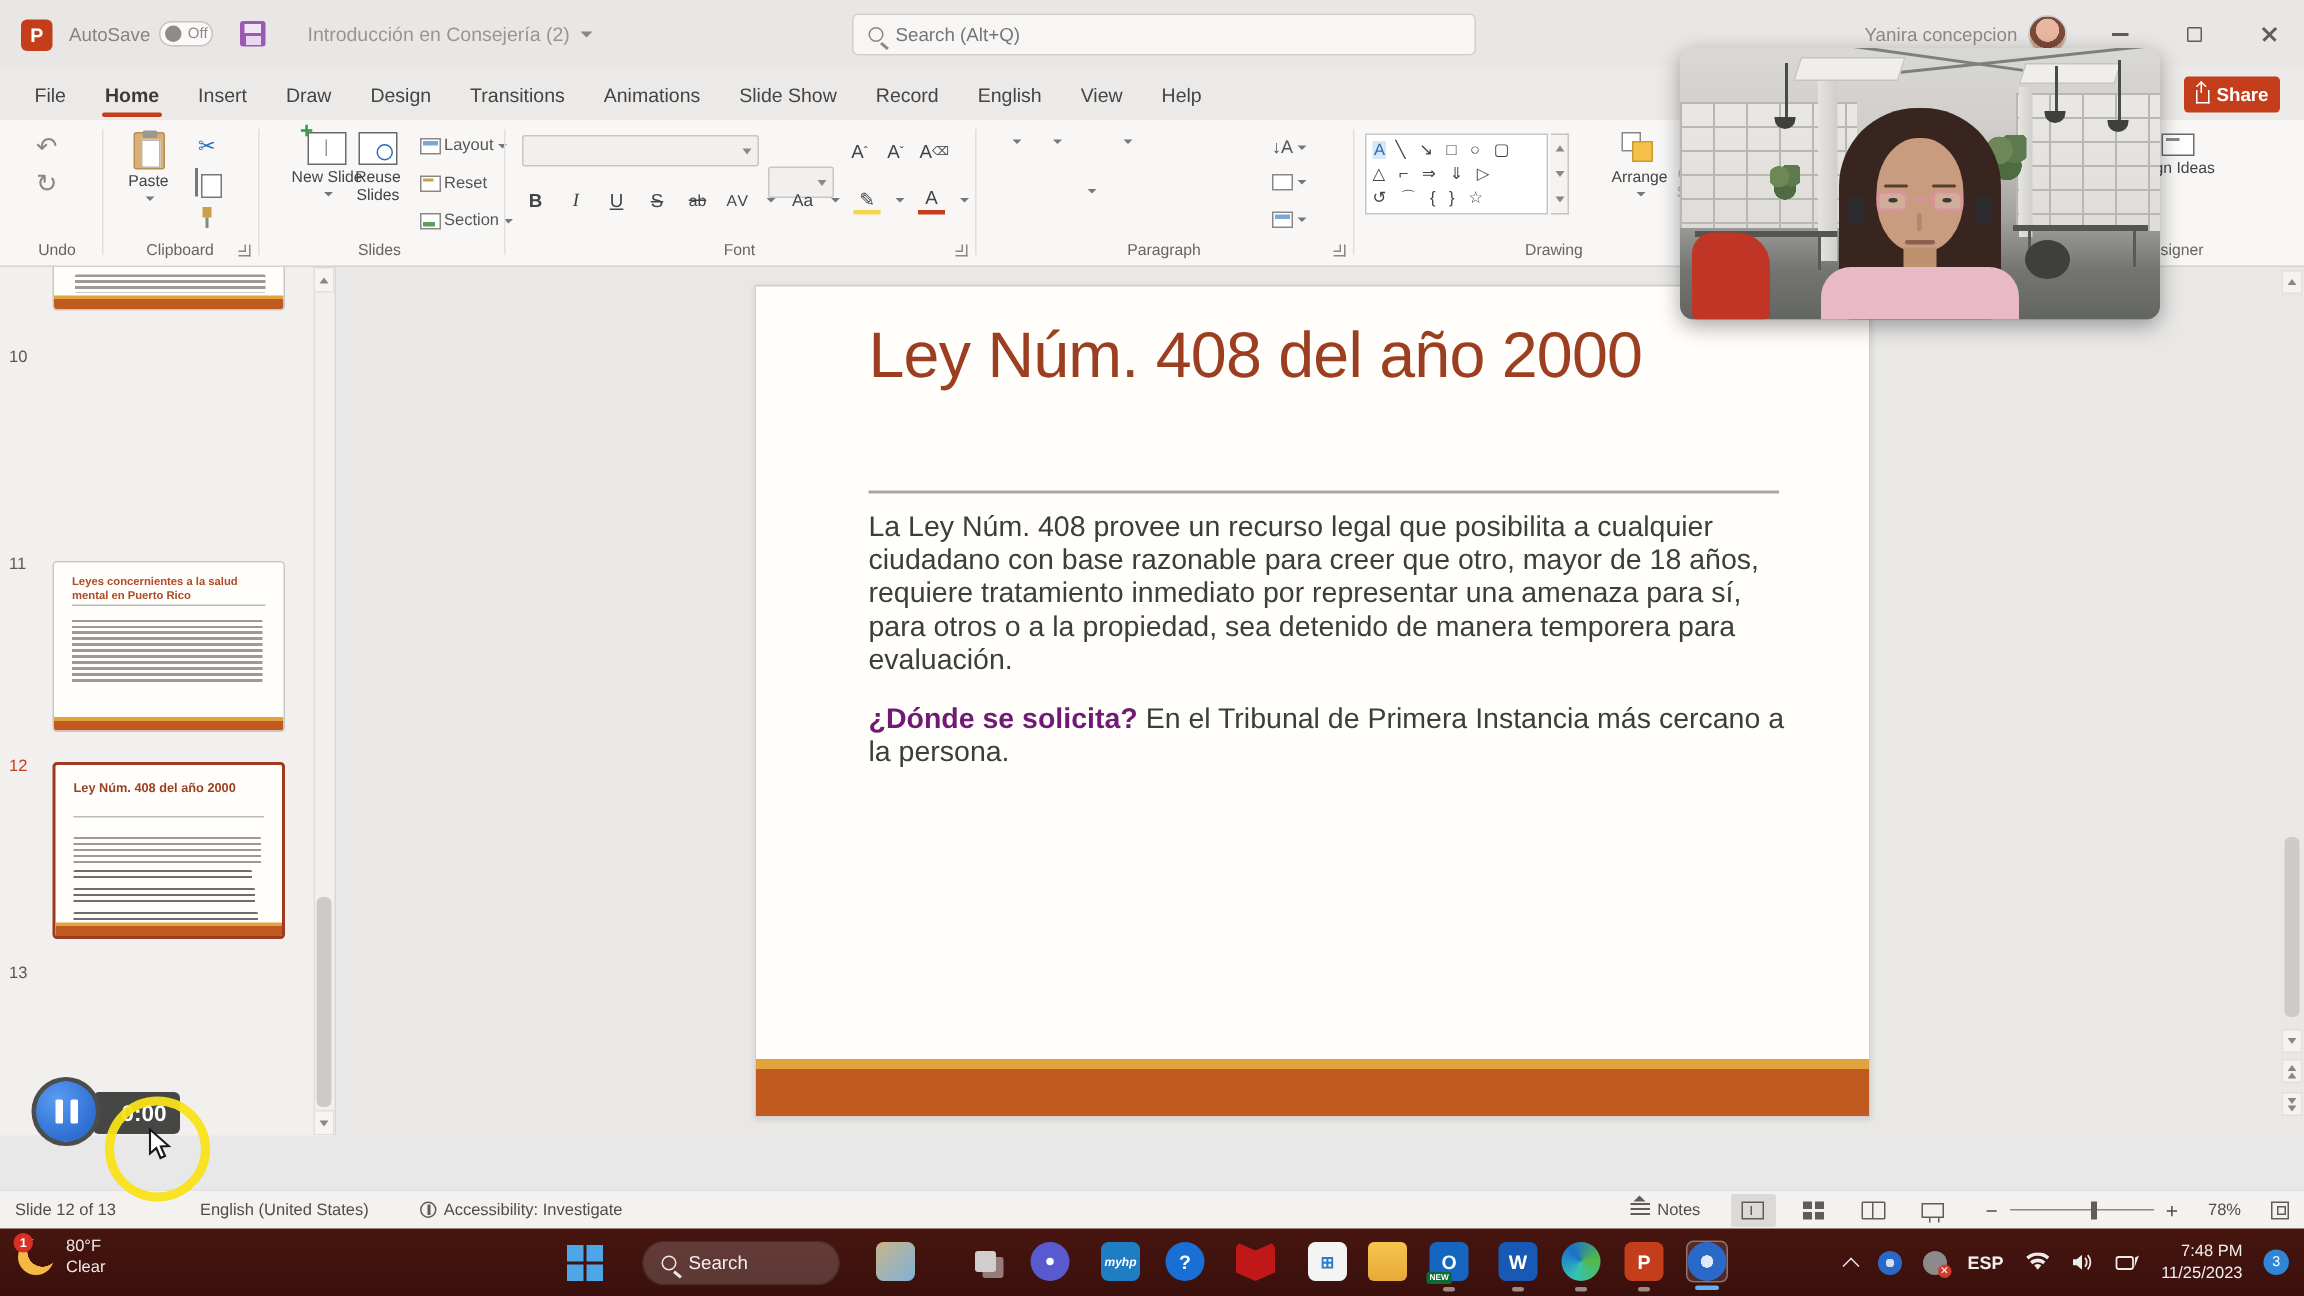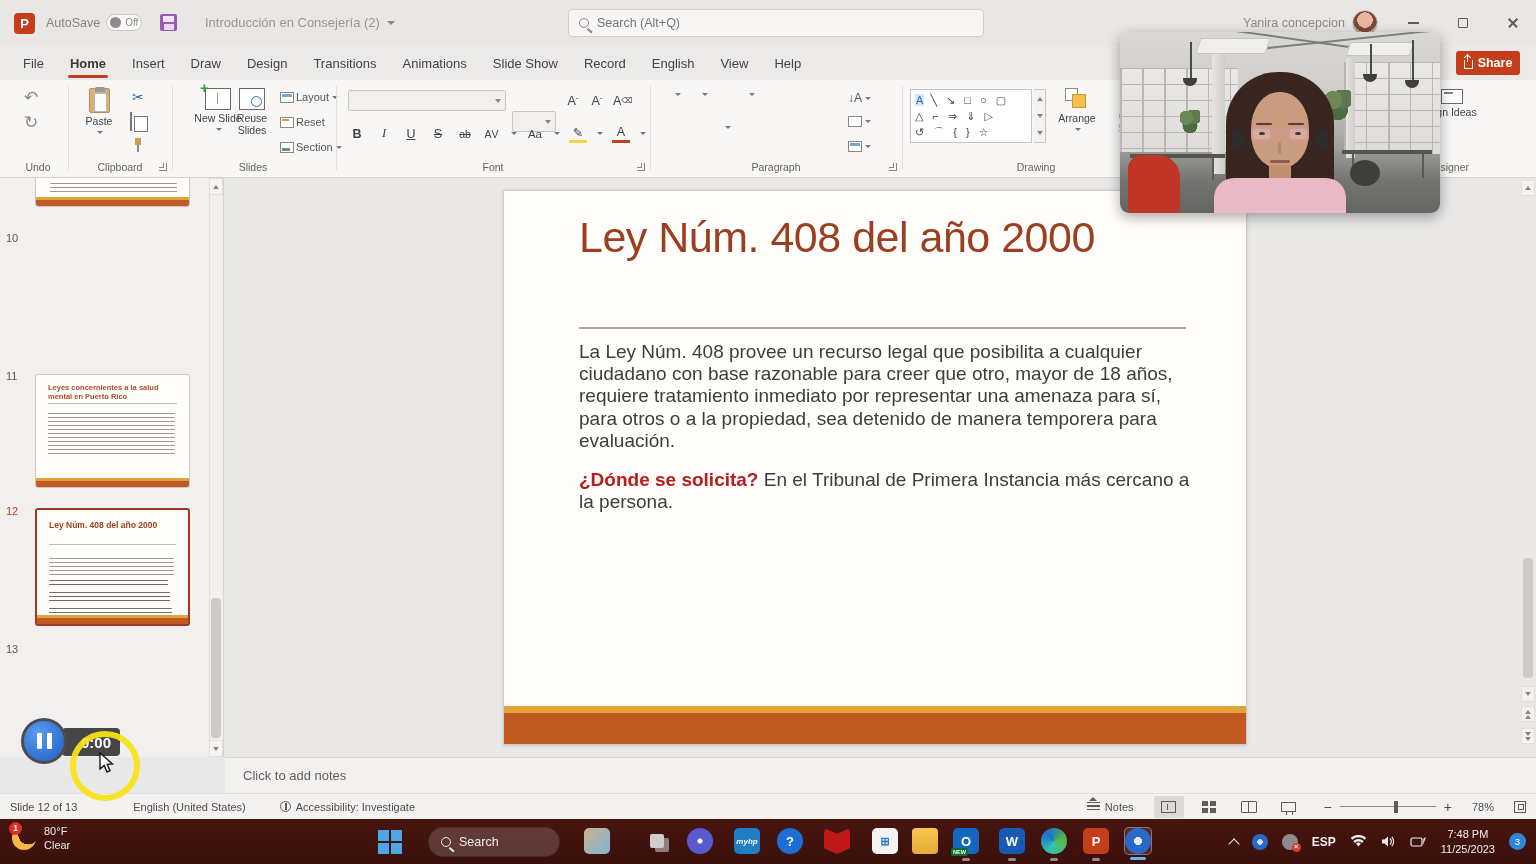--- a/index.html
+++ b/index.html
@@ -141,21 +141,21 @@
   .tri-d{width:0;height:0;border-left:3.5px solid transparent;border-right:3.5px solid transparent;border-top:4.5px solid #8a8886}
   .sthumb{position:absolute;right:2px;width:10px;border-radius:4px;background:#cdcbc9}
 
   
   .canvas{position:absolute;left:225px;top:178px;width:1311px;height:579px;background:#e9e8e7}
   .slide{position:absolute;left:278px;top:12px;width:744px;height:555px;background:#fffefb;border:1px solid #cfcdcb;box-shadow:0 1px 4px rgba(0,0,0,.14)}
   .slide-title{position:absolute;left:75px;top:22px;width:620px;font-size:43px;letter-spacing:-.5px;color:#9c3f21}
   .slide-div{position:absolute;left:75px;top:136px;width:607px;height:1.6px;background:#a9a7a5}
   .slide-body{position:absolute;left:75px;top:150px;width:612px;font-size:19px;line-height:1.17;color:#3d3d3d}
   .slide-body p{margin-bottom:17px}
-  .slide-body b{color:#b91c1c}
+  .slide-body b{color:#701a75}
   .slide .obar{position:absolute;left:0;right:0;bottom:0;height:38px;background:linear-gradient(#e2a33c 0 18%,#c05a20 18%)}
   .cscroll{position:absolute;right:0;top:0;width:15px;height:100%;}
   .cbtn{position:absolute;right:1px;width:14px;height:16px;background:#f4f3f2;border:1px solid #e1dfdd;display:flex;align-items:center;justify-content:center;flex-direction:column;gap:1px}
 
   
   .notesbar{position:absolute;left:225px;top:757px;width:1311px;height:36px;background:#f2f1f0;border-top:1px solid #d8d6d4;
     font-size:13px;color:#605e5c;display:flex;align-items:center;padding-left:18px}
   .statusbar{position:absolutes;position:absolute;left:0;top:793px;width:1536px;height:26px;background:#f3f2f1;border-top:1px solid #e1dfdd;
     font-size:11px;color:#4f4d4b;display:flex;align-items:center}
   .st-item{padding:0 10px;display:flex;align-items:center;gap:5px}
@@ -188,21 +188,21 @@
   .startbtn{position:absolute;left:378px;top:11px;width:24px;height:24px;display:grid;grid-template-columns:11px 11px;grid-gap:2px}
   .startbtn i{background:#4da6e8;width:11px;height:11px}
   .tb-search{position:absolute;left:428px;top:8px;width:132px;height:30px;border-radius:15px;background:rgba(255,255,255,.17);
     border:1px solid rgba(0,0,0,.25);display:flex;align-items:center;padding:0 12px;gap:8px;color:#f3efee;font-size:12.5px}
   .tb-search .mag{border-color:#eceae9}.tb-search .mag::after{background:#eceae9}
   .tbicon{position:absolute;top:8px;width:28px;height:28px;display:flex;align-items:center;justify-content:center}
   .tbicon .bx{width:26px;height:26px;border-radius:5px;display:flex;align-items:center;justify-content:center;font-size:13px;font-weight:bold;color:#fff}
   .runline{position:absolute;bottom:-6px;left:10px;width:8px;height:2.6px;border-radius:2px;background:rgba(255,255,255,.5)}
   .tray{position:absolute;right:0;top:0;height:45px;display:flex;align-items:center;gap:14px;padding-right:10px;color:#f2efee}
   .tray .chevu{width:8px;height:8px;border-right:1.6px solid #e8e5e4;border-bottom:1.6px solid #e8e5e4;transform:rotate(-135deg);margin-top:4px}
-  .clock{font-size:11px;text-align:center;line-height:1.35}
+  .clock{font-size:11px;text-align:right;line-height:1.35}
   .tray-badge{width:17px;height:17px;border-radius:50%;background:#2f86d6;color:#fff;font-size:9.5px;display:flex;align-items:center;justify-content:center}
 
   
   .rec-pill{position:absolute;left:62px;top:728px;width:58px;height:28px;background:rgba(45,45,45,.88);border-radius:4px;
     color:#fff;font-weight:bold;font-size:15px;display:flex;align-items:center;justify-content:flex-end;padding-right:9px}
   .rec-btn{position:absolute;left:21px;top:718px;width:46px;height:46px;border-radius:50%;
     background:radial-gradient(circle at 35% 30%,#5a9cf0,#2e6fd2 70%);border:3px solid #4c4c4c;display:flex;align-items:center;justify-content:center;gap:5px}
   .rec-btn i{width:5px;height:16px;background:#fff;border-radius:1px}
   .cursor-ring{position:absolute;left:70px;top:731px;width:70px;height:70px;border-radius:50%;border:6px solid rgba(248,225,25,.95)}
   .cursor-arrow{position:absolute;left:98px;top:752px}
@@ -392,21 +392,21 @@
       <div class="shapesbox">
         <div><span class="shape-a">A</span> <span>╲ ↘ □ ○ ▢</span></div>
         <div>△ ⌐ ⇒ ⇓ ▷</div>
         <div>↺ ⌒ { } ☆</div>
       </div>
       <div class="arrcol">
         <span class="tri-u"></span>
         <span class="tri-d"></span>
         <span class="tri-d"></span>
       </div>
-      <div class="bigbtn" style="left:148px;width:50px">
+      <div class="bigbtn" style="left:164px;width:50px">
         <span class="arrange-ic">
             <span class="sq1"></span>
             <span class="sq2"></span>
           </span>
         <span>Arrange</span>
         <span class="car"></span>
       </div>
       <div class="bigbtn" style="left:202px;width:52px;color:#b9b7b5">
         <span class="qstyle-ic"></span>
         <span>Quick Styles</span>
@@ -492,23 +492,20 @@
           <span class="tri-u"></span>
           <span class="tri-u"></span>
         </div>
       <div class="cbtn" style="top:550px">
           <span class="tri-d"></span>
           <span class="tri-d"></span>
         </div>
     </div>
   </div>
 
-  <div class="notesbar">
-    <span>Click to add notes</span>
-  </div>
 
   <div class="statusbar">
     <div class="st-item">Slide 12 of 13</div>
     <div class="st-item" style="margin-left:36px">English (United States)</div>
     <div class="st-item" style="margin-left:14px">
       <span class="acc-ic"></span>
       <span>Accessibility: Investigate</span>
     </div>
     <div style="flex:1"></div>
     <div class="st-item">

